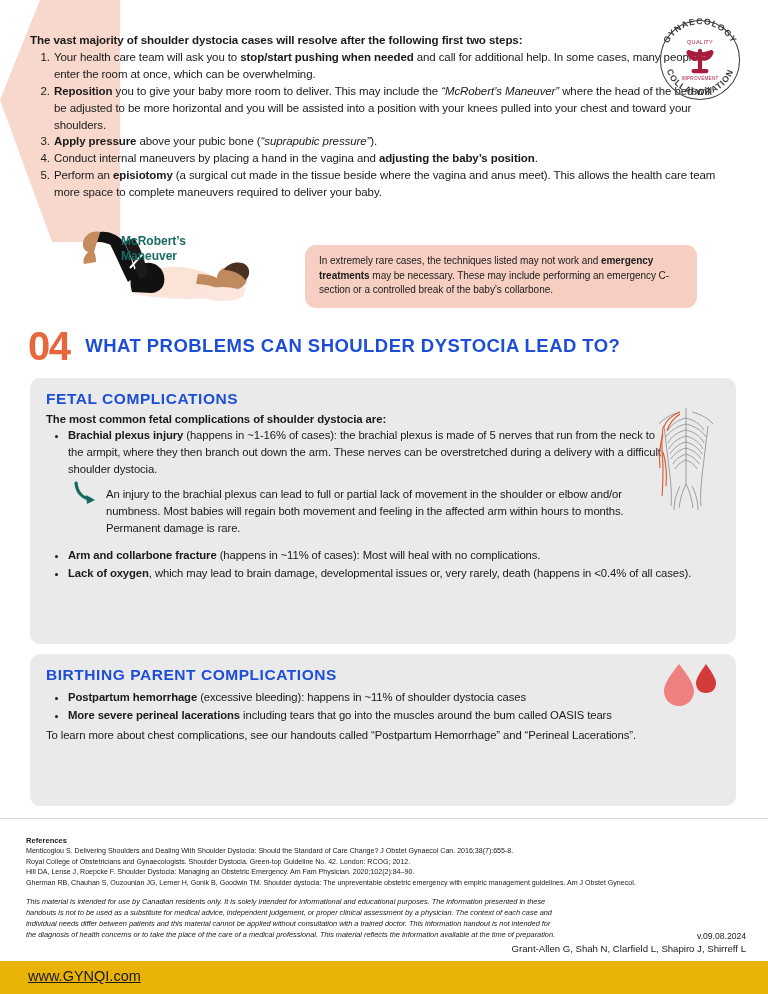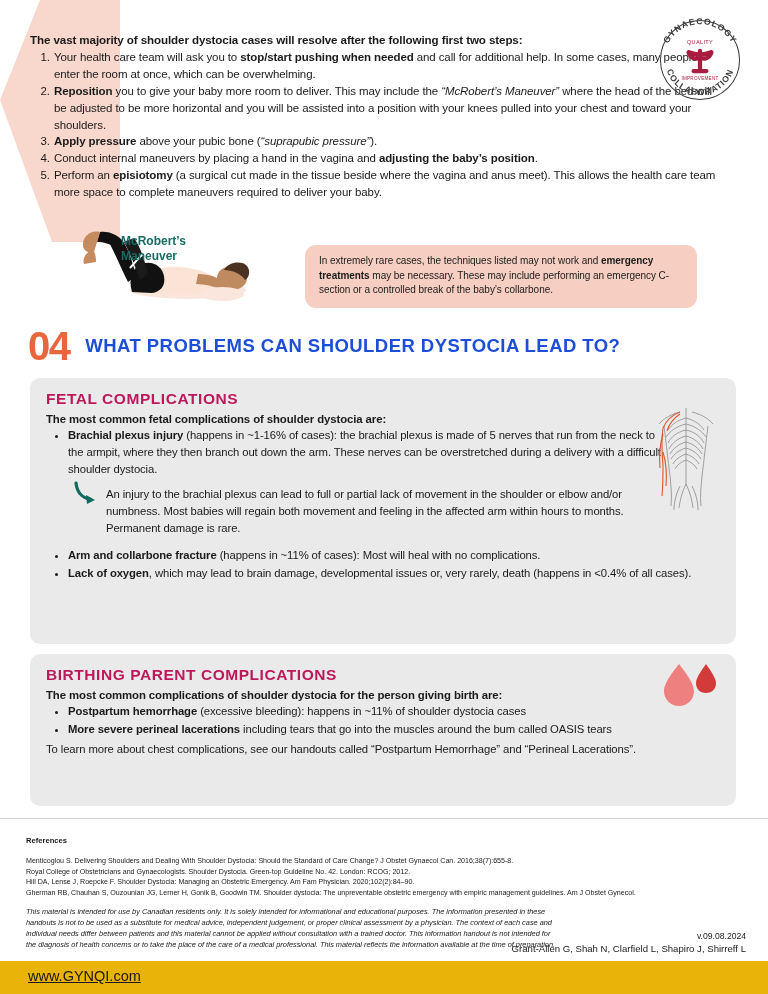--- a/index.html
+++ b/index.html
@@ -129,21 +129,21 @@
     padding: 12px 16px 14px;
     z-index: 2;
   }
   #panel-fetal { top: 378px; height: 266px; }
   #panel-parent { top: 654px; height: 152px; }
 
   .panel-title {
     font-size: 15.5px;
     font-weight: bold;
     letter-spacing: 0.55px;
-    color: #be185d;
+    color: #1d4ed8;
     margin-bottom: 5px;
   }
   .panel-lead {
     font-size: 11.4px;
     font-weight: bold;
     letter-spacing: -0.1px;
     margin-bottom: 2px;
   }
   ul.bullets {
     margin: 0;
@@ -189,21 +189,21 @@
   
   .refs {
     position: absolute;
     left: 26px; top: 836px;
     width: 716px;
     z-index: 2;
   }
   .refs-title {
     font-size: 7.6px;
     font-weight: bold;
-    margin-bottom: 11px;
+    margin-bottom: 1px;
   }
   .ref-line {
     font-size: 7.1px;
     line-height: 1.5;
     letter-spacing: -0.02px;
     white-space: nowrap;
   }
   .disclaimer {
     margin-top: 7px;
     font-size: 7.4px;
@@ -387,21 +387,20 @@
 
 <div class="panel" id="panel-parent">
   <div class="drops">
     <svg viewBox="0 0 56 46" width="56" height="46" aria-hidden="true">
       <path d="M 17,44 C 8,44 2,37 2,29 C 2,20 14,6 17,2 C 20,6 32,20 32,29 C 32,37 26,44 17,44 Z" fill="#ef8080"></path>
       <path d="M 44,31 C 38,31 34,27 34,21 C 34,15 42,5 44,2 C 46,5 54,15 54,21 C 54,27 50,31 44,31 Z" fill="#d33a3a"></path>
     </svg>
   </div>
 
   <div class="panel-title">BIRTHING PARENT COMPLICATIONS</div>
-  <div class="panel-lead">The most common complications of shoulder dystocia for the person giving birth are:</div>
   <ul class="bullets" style="width:650px">
     <li><b>Postpartum hemorrhage</b> (excessive bleeding): happens in ~11%  of shoulder dystocia cases</li>
     <li><b>More severe perineal lacerations</b> including tears that go into the muscles around the bum called OASIS tears</li>
   </ul>
   <div class="panel-outro" style="width:660px">To learn more about chest complications, see our handouts called “Postpartum Hemorrhage” and “Perineal Lacerations”.</div>
 </div>
 
 <div class="refs">
   <div class="refs-title">References</div>
   <div class="ref-line">Menticoglou S. Delivering Shoulders and Dealing With Shoulder Dystocia: Should the Standard of Care Change? J Obstet Gynaecol Can. 2016;38(7):655-8.</div>

